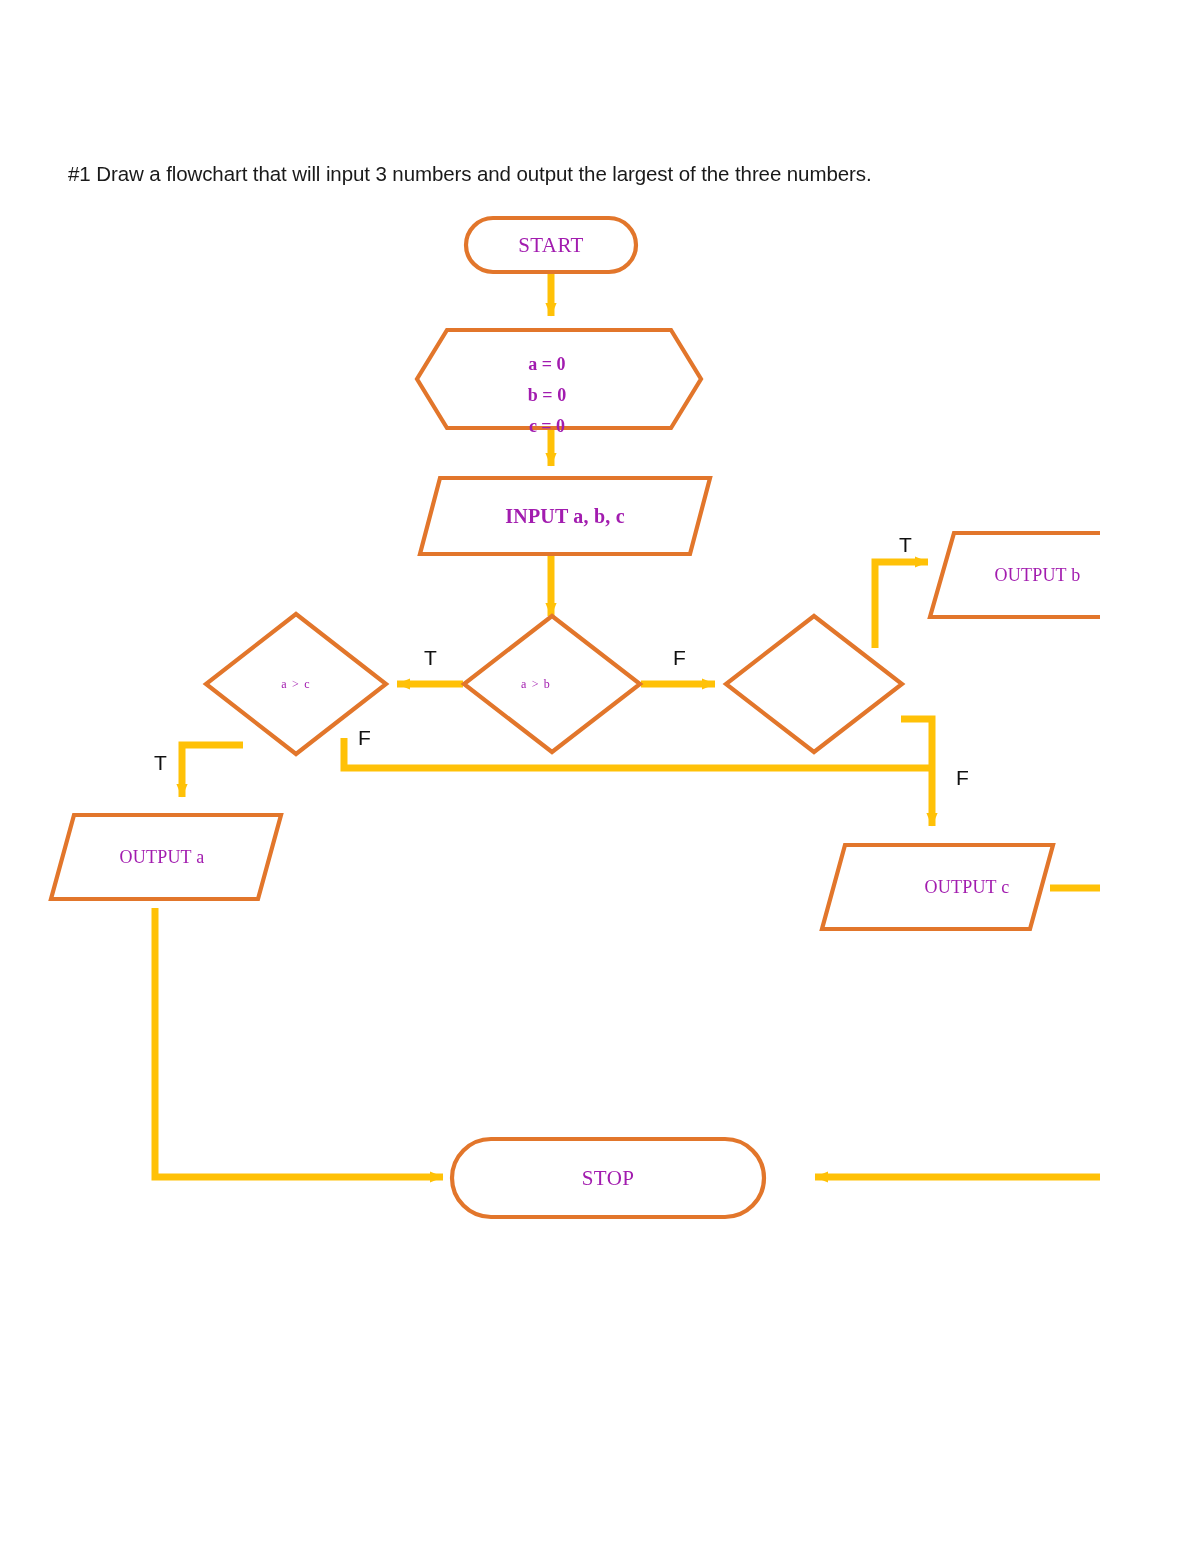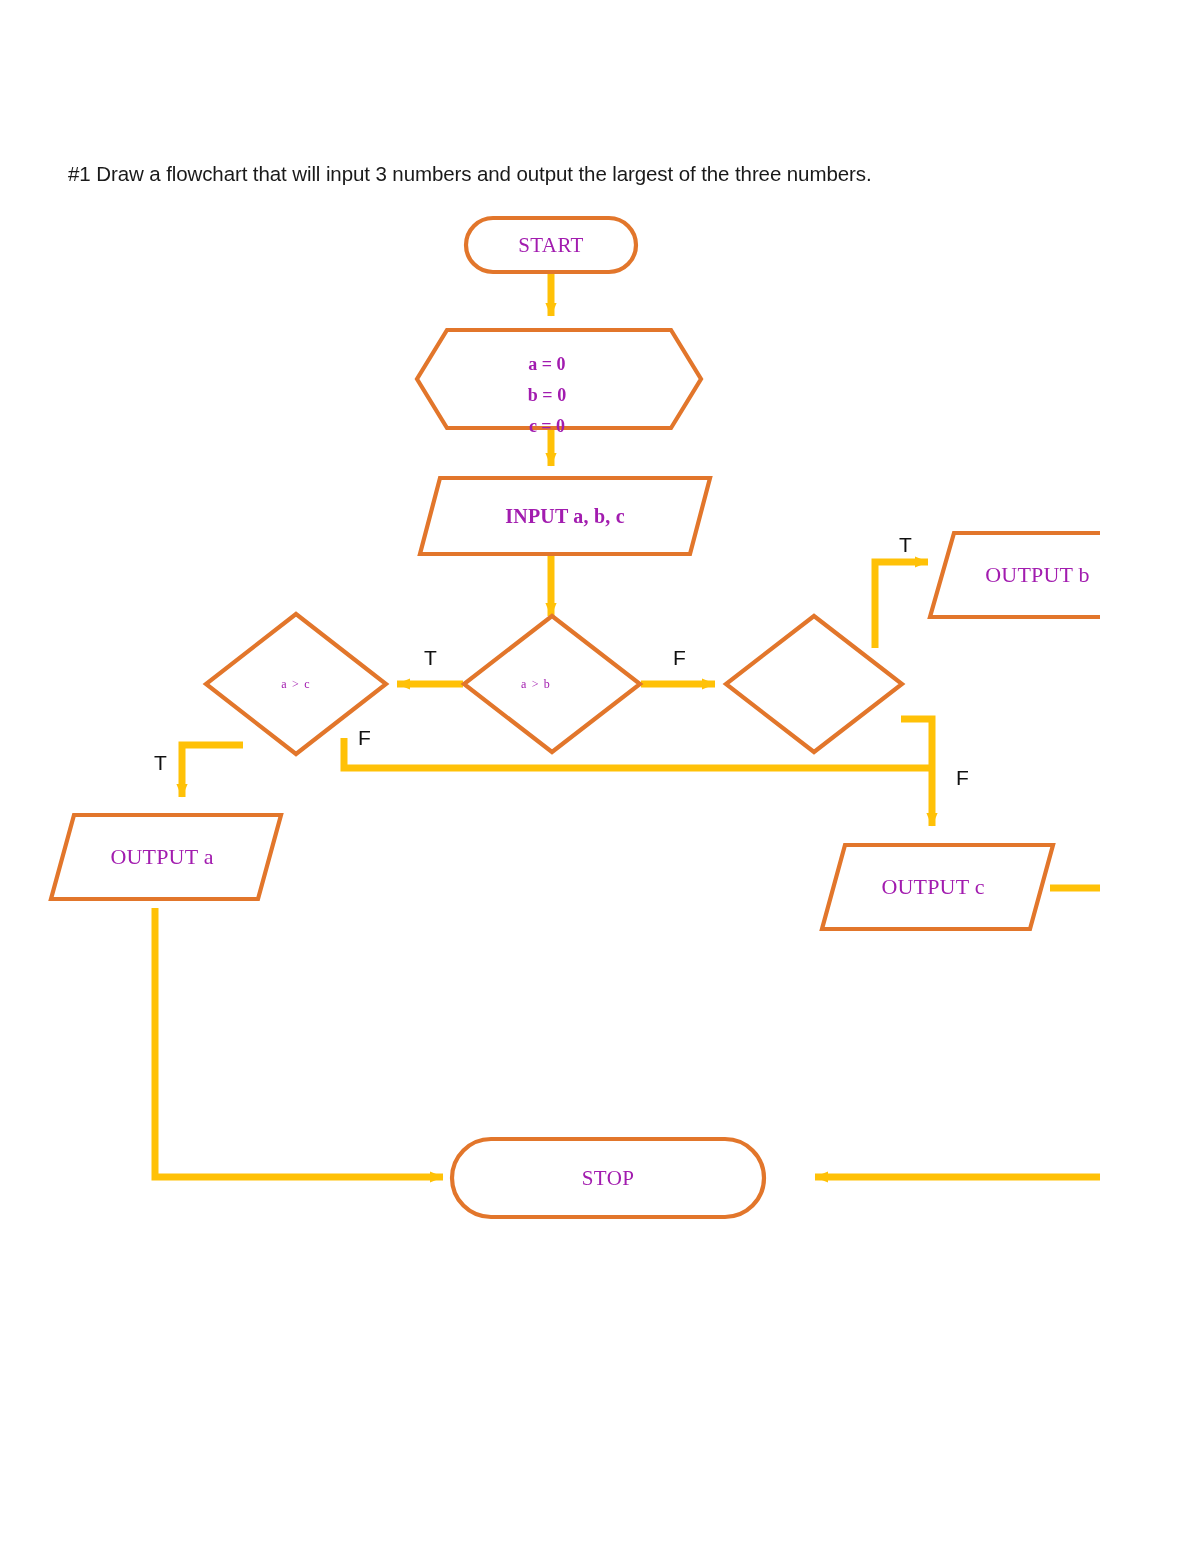--- a/index.html
+++ b/index.html
@@ -59,21 +59,21 @@
     font-weight: bold;
     line-height: 31px;
     flex-direction: column;
   }
   .label-io {
     font-size: 20px;
     font-weight: bold;
     letter-spacing: 0.2px;
   }
   .label-io-plain {
-    font-size: 22px;
+    font-size: 18px;
     letter-spacing: 0.2px;
   }
   .label-decision {
     font-size: 12px;
     letter-spacing: 1.2px;
   }
   .branch-label {
     position: absolute;
     font-size: 21px;
     color: #111111;
@@ -165,21 +165,21 @@
 
   <div class="node-label label-decision" style="left:206px; top:654px; width:180px; height:60px;">a &gt; c</div>
 
   <div class="node-label label-decision" style="left:448px; top:654px; width:176px; height:60px;">a &gt; b</div>
 
 
   <div class="node-label label-io-plain" style="left:930px; top:533px; width:215px; height:84px;">OUTPUT b</div>
 
   <div class="node-label label-io-plain" style="left:51px; top:815px; width:222px; height:84px;">OUTPUT a</div>
 
-  <div class="node-label label-io-plain" style="left:822px; top:845px; width:222px; height:84px;">OUTPUT c</div>
+  <div class="node-label label-io-plain" style="left:856px; top:845px; width:222px; height:84px;">OUTPUT c</div>
 
   <div class="node-label label-terminal" style="left:452px; top:1139px; width:312px; height:78px;">STOP</div>
 
   <div class="branch-label" style="left:424px; top:646px;">T</div>
 
   <div class="branch-label" style="left:673px; top:646px;">F</div>
 
   <div class="branch-label" style="left:154px; top:751px;">T</div>
 
   <div class="branch-label" style="left:358px; top:726px;">F</div>

